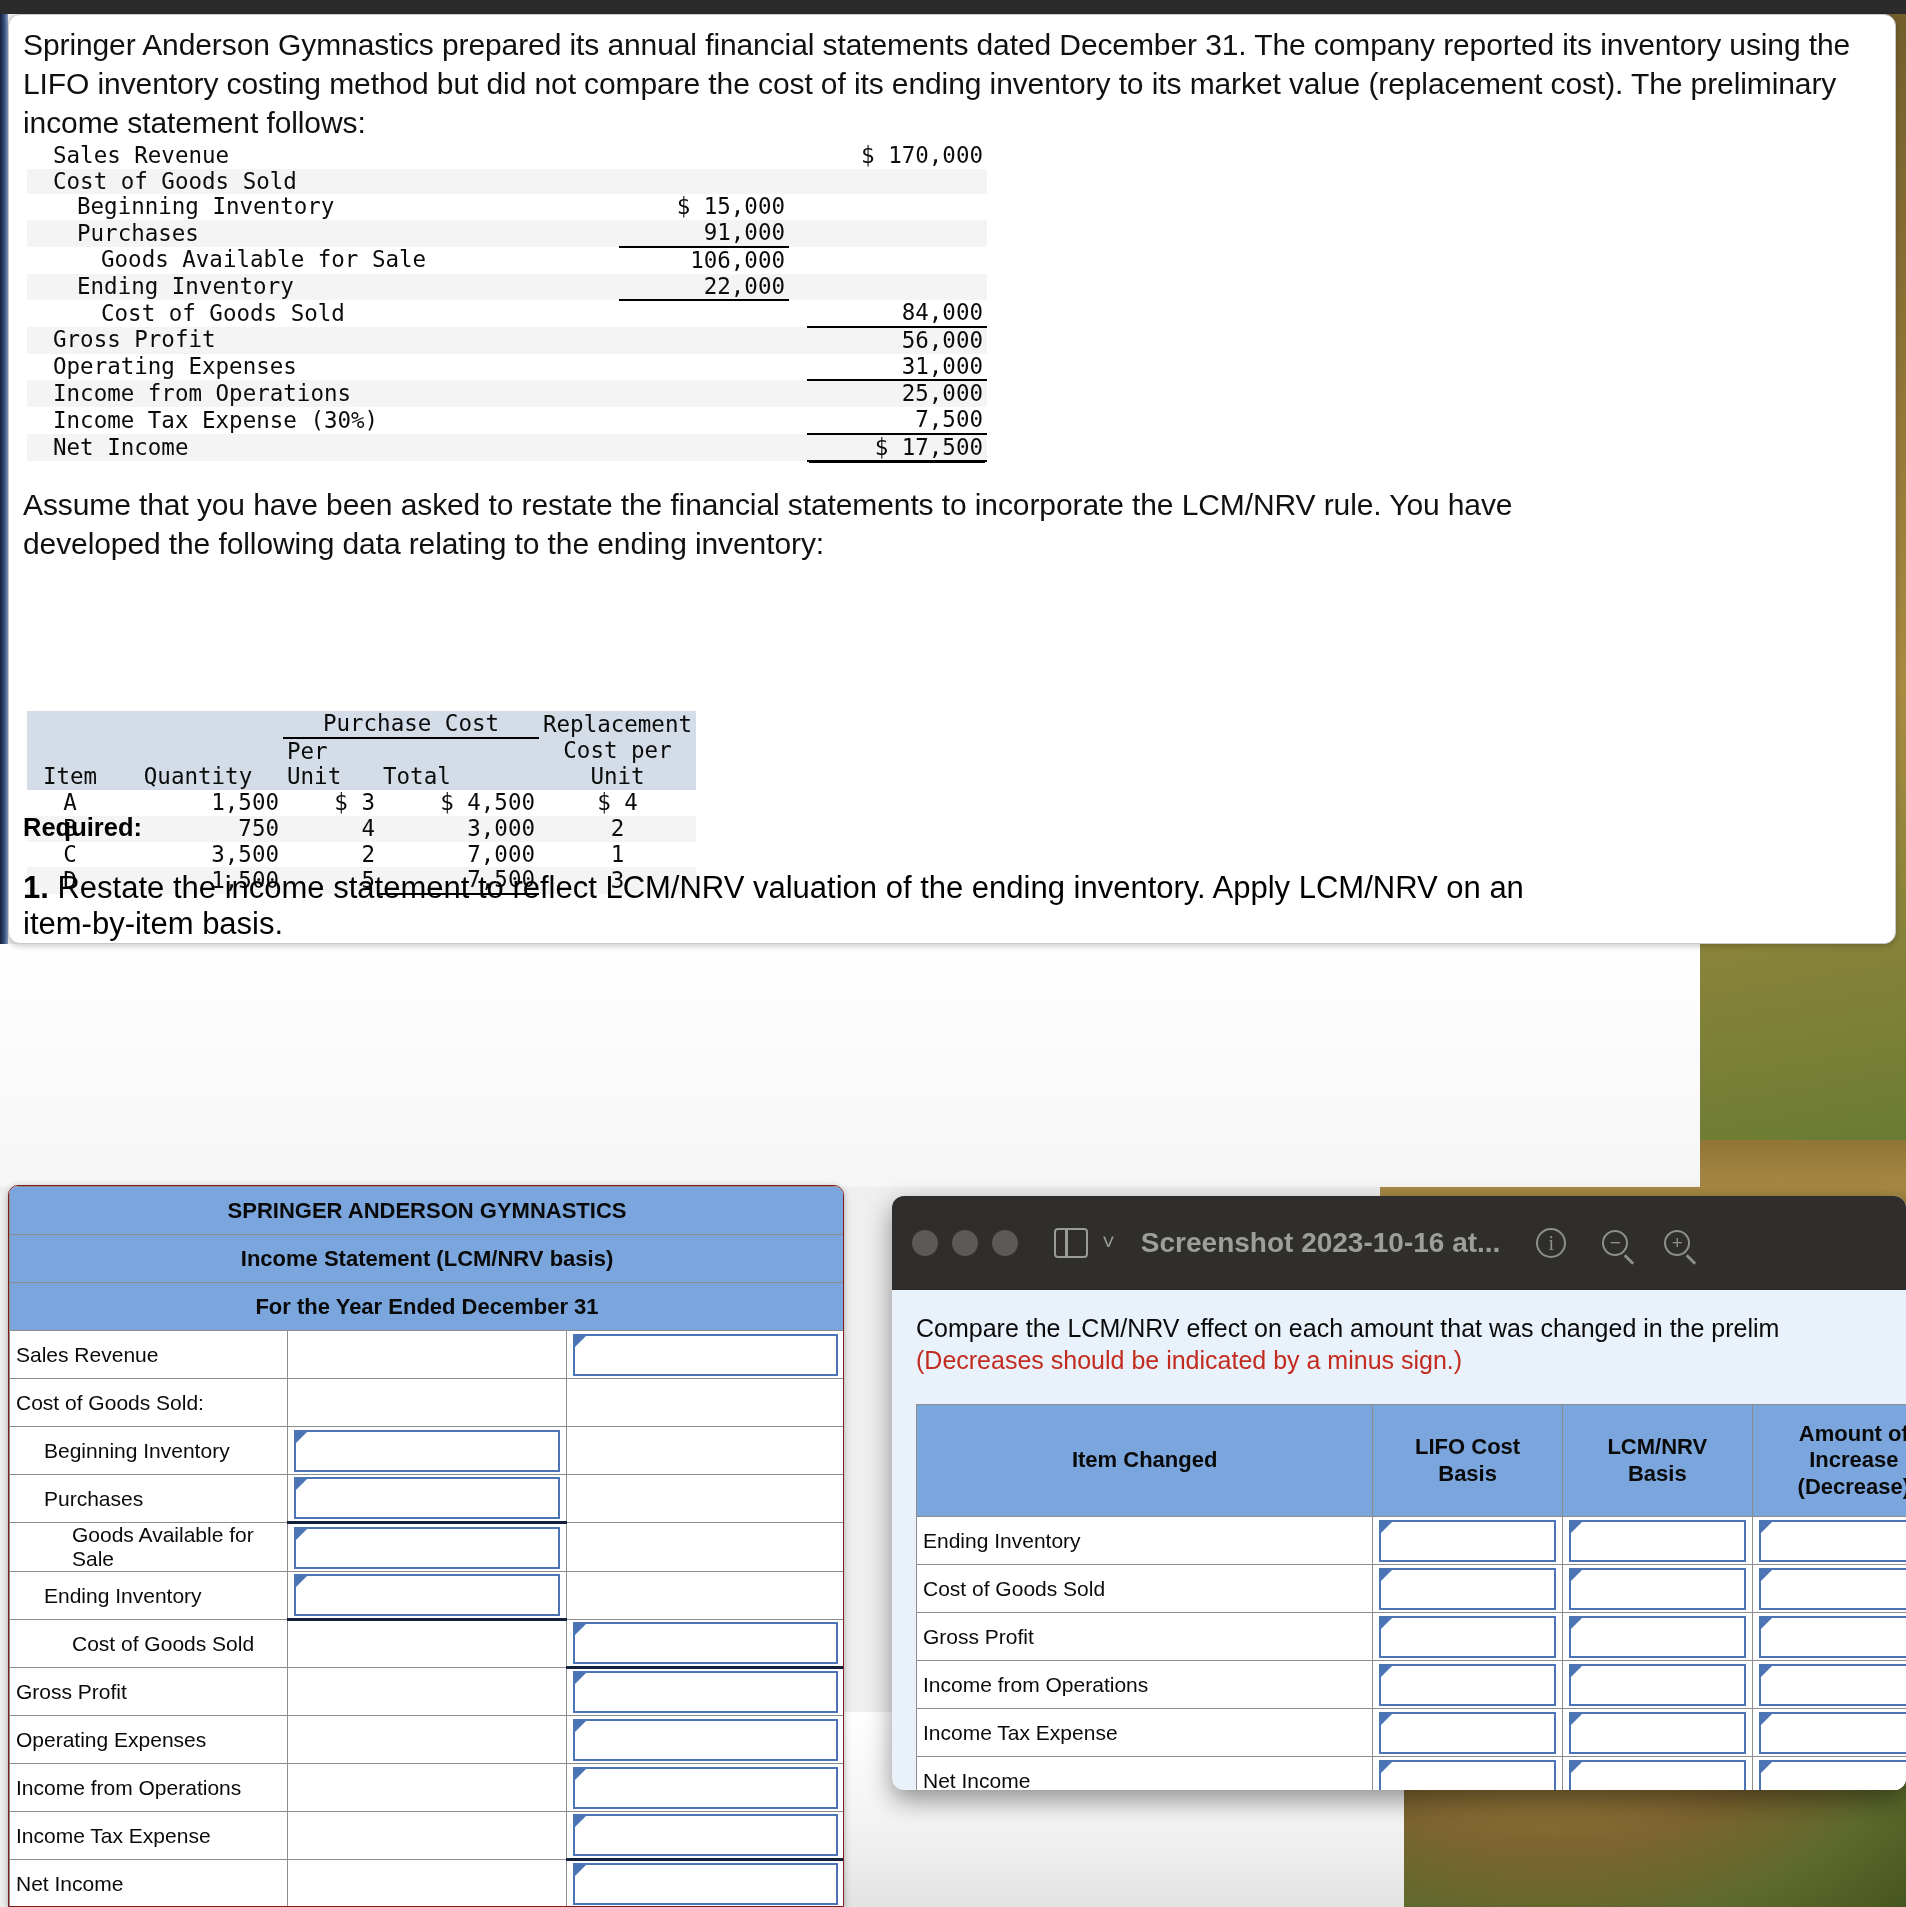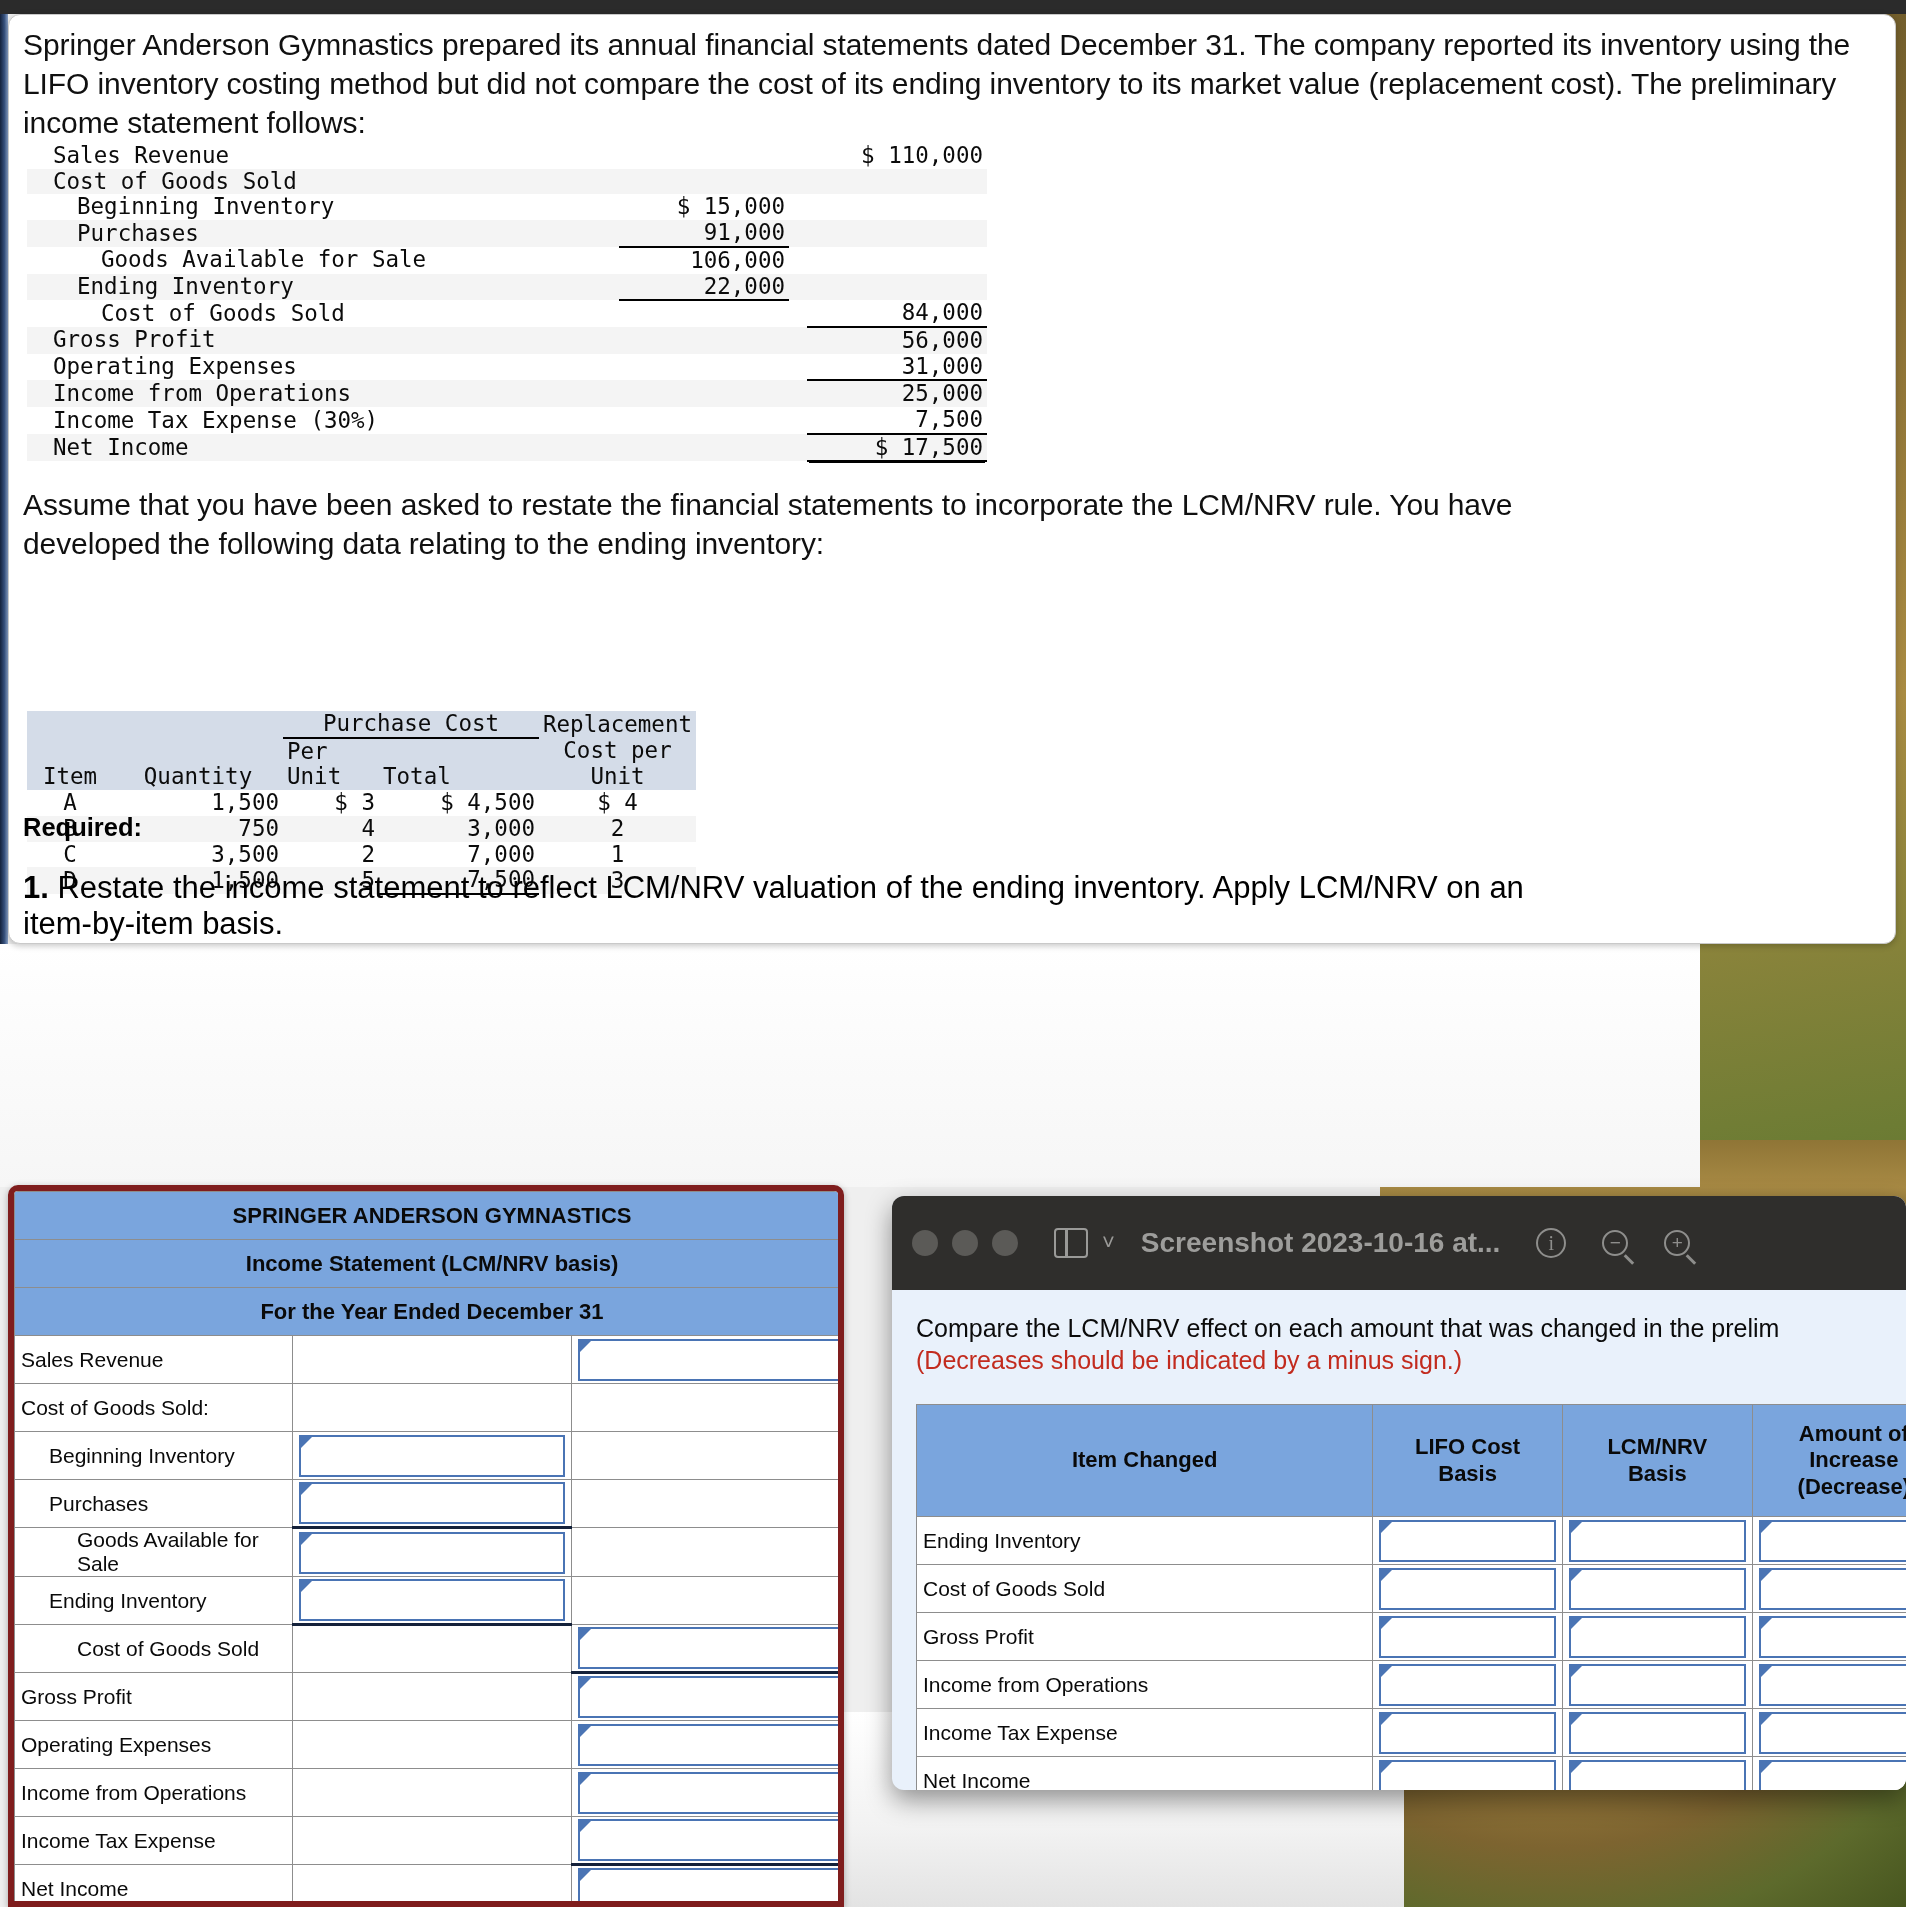--- a/index.html
+++ b/index.html
@@ -136,21 +136,21 @@
   .pc-wrap .cTot   { width: 160px; }
   .pc-wrap .cRep   { width: 140px; text-align: center; }
   .span-pc { border-bottom: 2px solid #000; text-align: center !important; }
 
   
   .sheet-card {
     position: absolute;
     left: 8px; top: 1185px;
     width: 836px; height: 722px;
     background: #ffffff;
-    border: 6px solid #7f1d1d;
+    border: 1px solid #7f1d1d;
     border-radius: 10px 10px 0 0;
     box-shadow: 0 2px 7px rgba(0,0,0,0.3);
     overflow: hidden;
   }
   .sheet-card table { border-collapse: collapse; width: 836px; table-layout: fixed; }
   .sheet-card td {
     border: 1px solid #8d8d8d;
     height: 48px;
     font-size: 21px;
     color: #0a0a0a;
@@ -263,21 +263,21 @@
 
     <div class="prose para-intro">Springer Anderson Gymnastics prepared its annual financial statements dated December 31. The company reported its inventory using the LIFO inventory costing method but did not compare the cost of its ending inventory to its market value (replacement cost). The preliminary income statement follows:</div>
 
     <div class="mono-is">
       <table>
         <tbody id="pis-body">
             <tr>
               <td class="lbl">Sales Revenue</td>
               <td class="c1"></td>
               <td class="gap"></td>
-              <td class="c2">$ 110,000</td>
+              <td class="c2">$ 170,000</td>
             </tr>
             <tr class="z">
               <td class="lbl">Cost of Goods Sold</td>
               <td class="c1"></td>
               <td class="gap"></td>
               <td class="c2"></td>
             </tr>
             <tr>
               <td class="lbl i1">Beginning Inventory</td>
               <td class="c1">$ 15,000</td>

